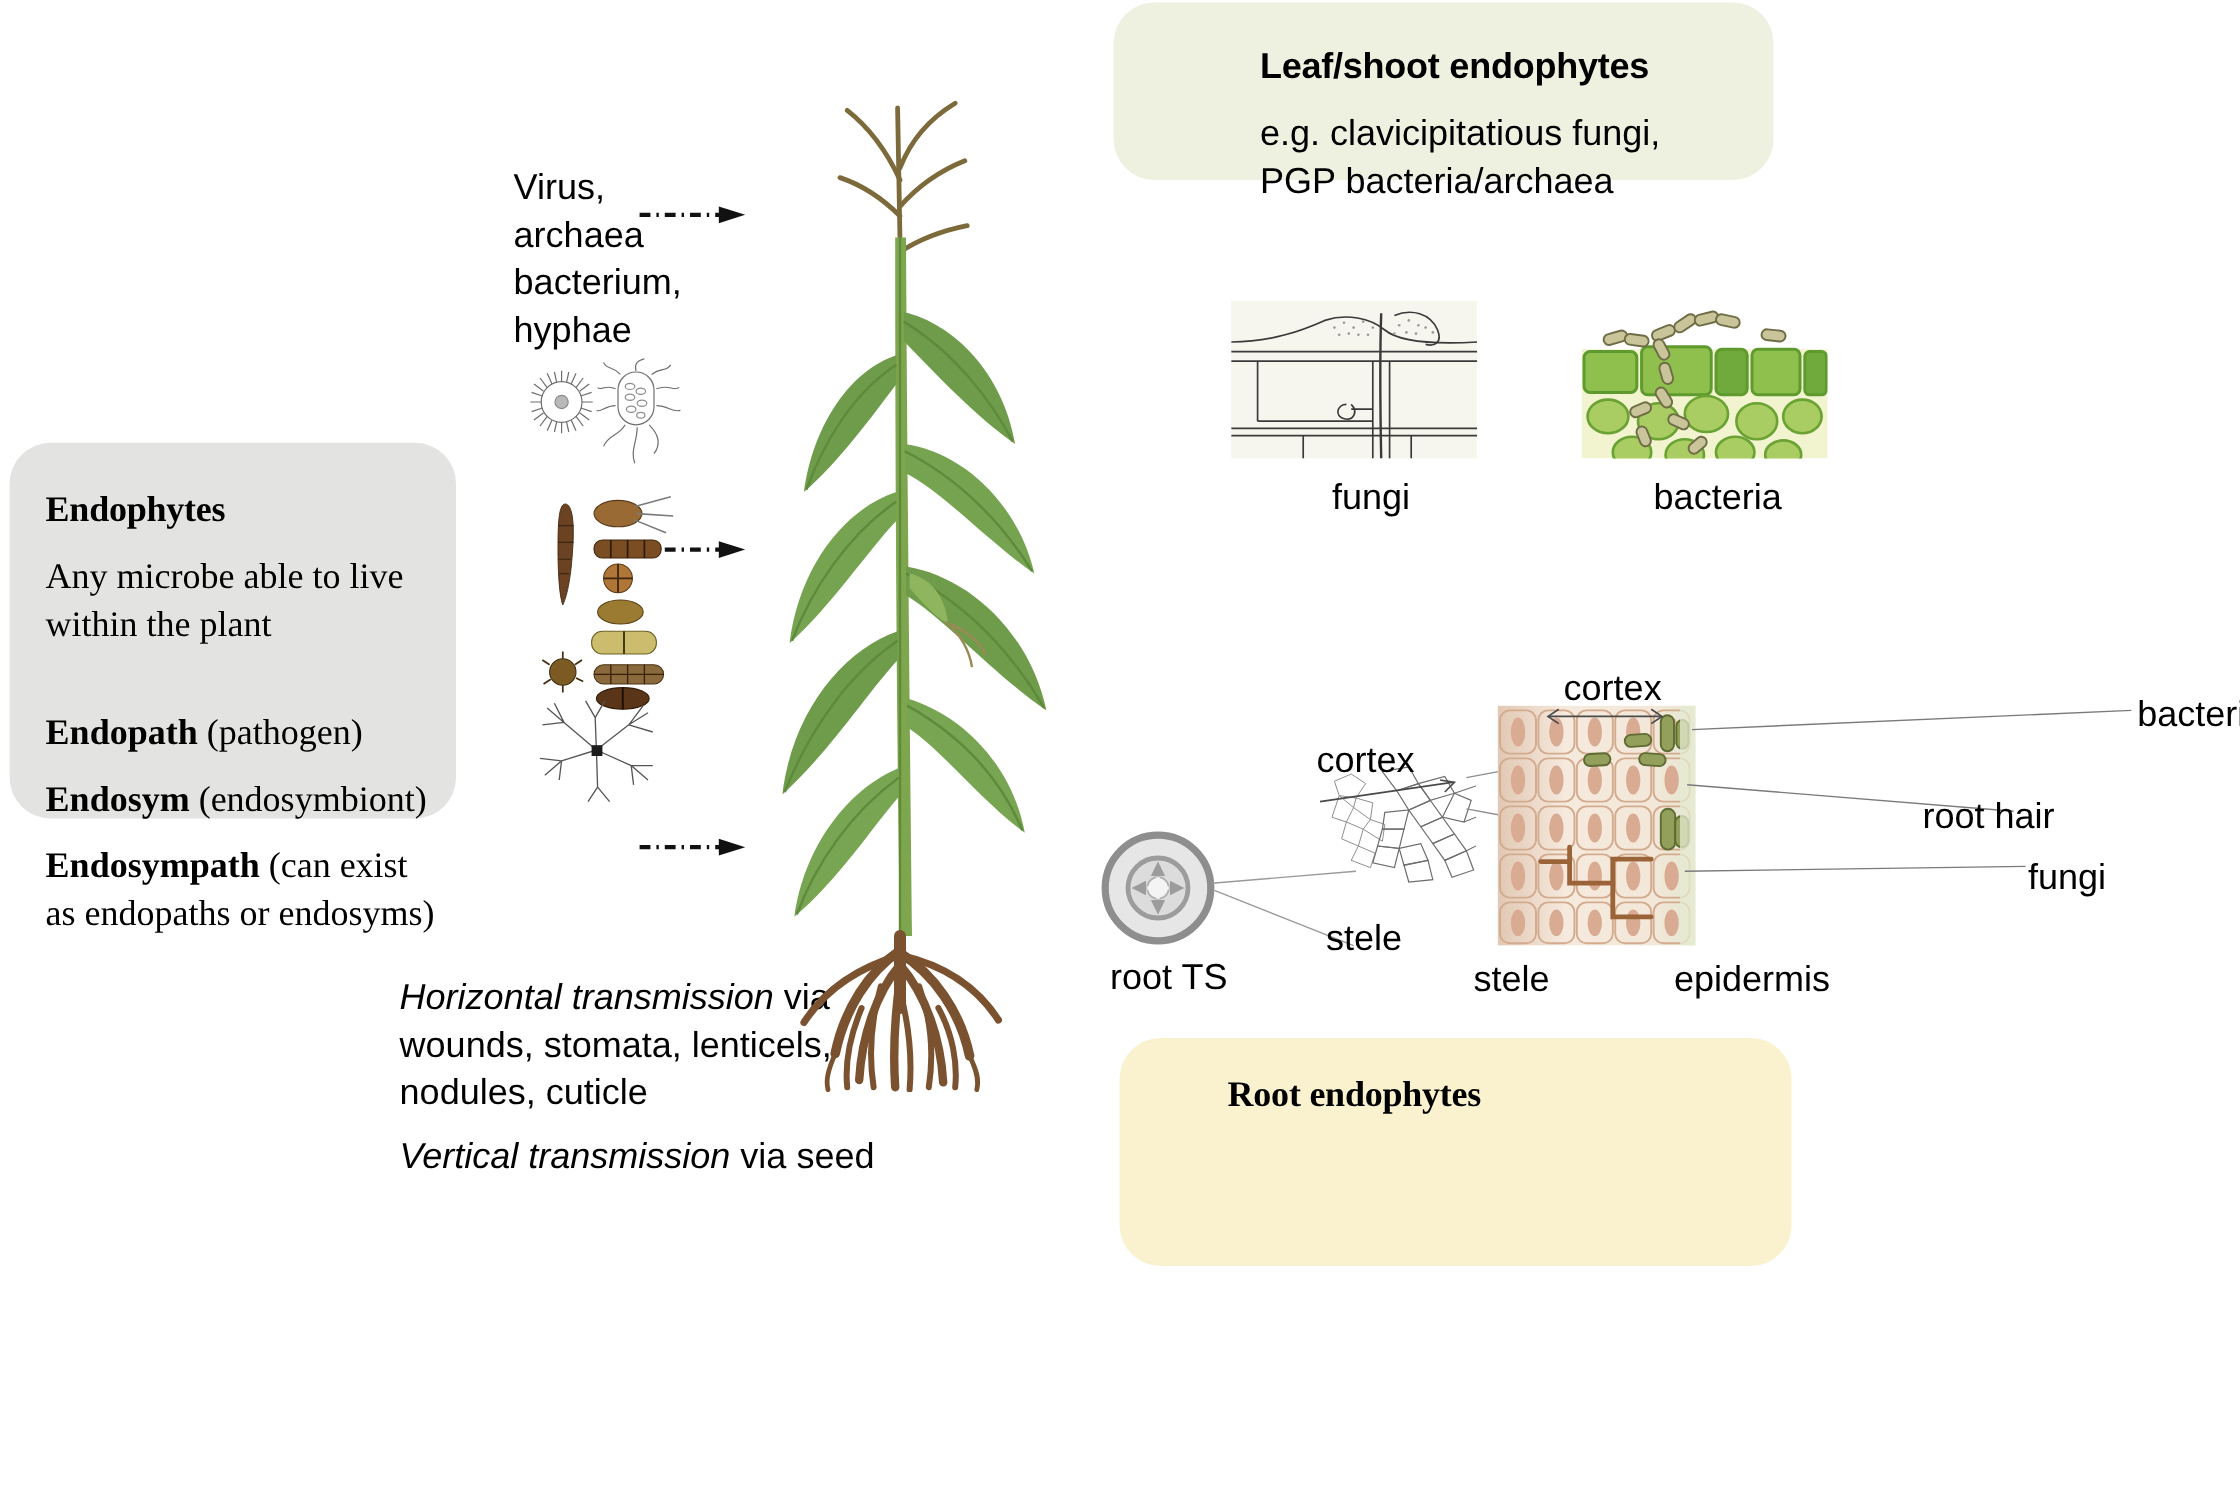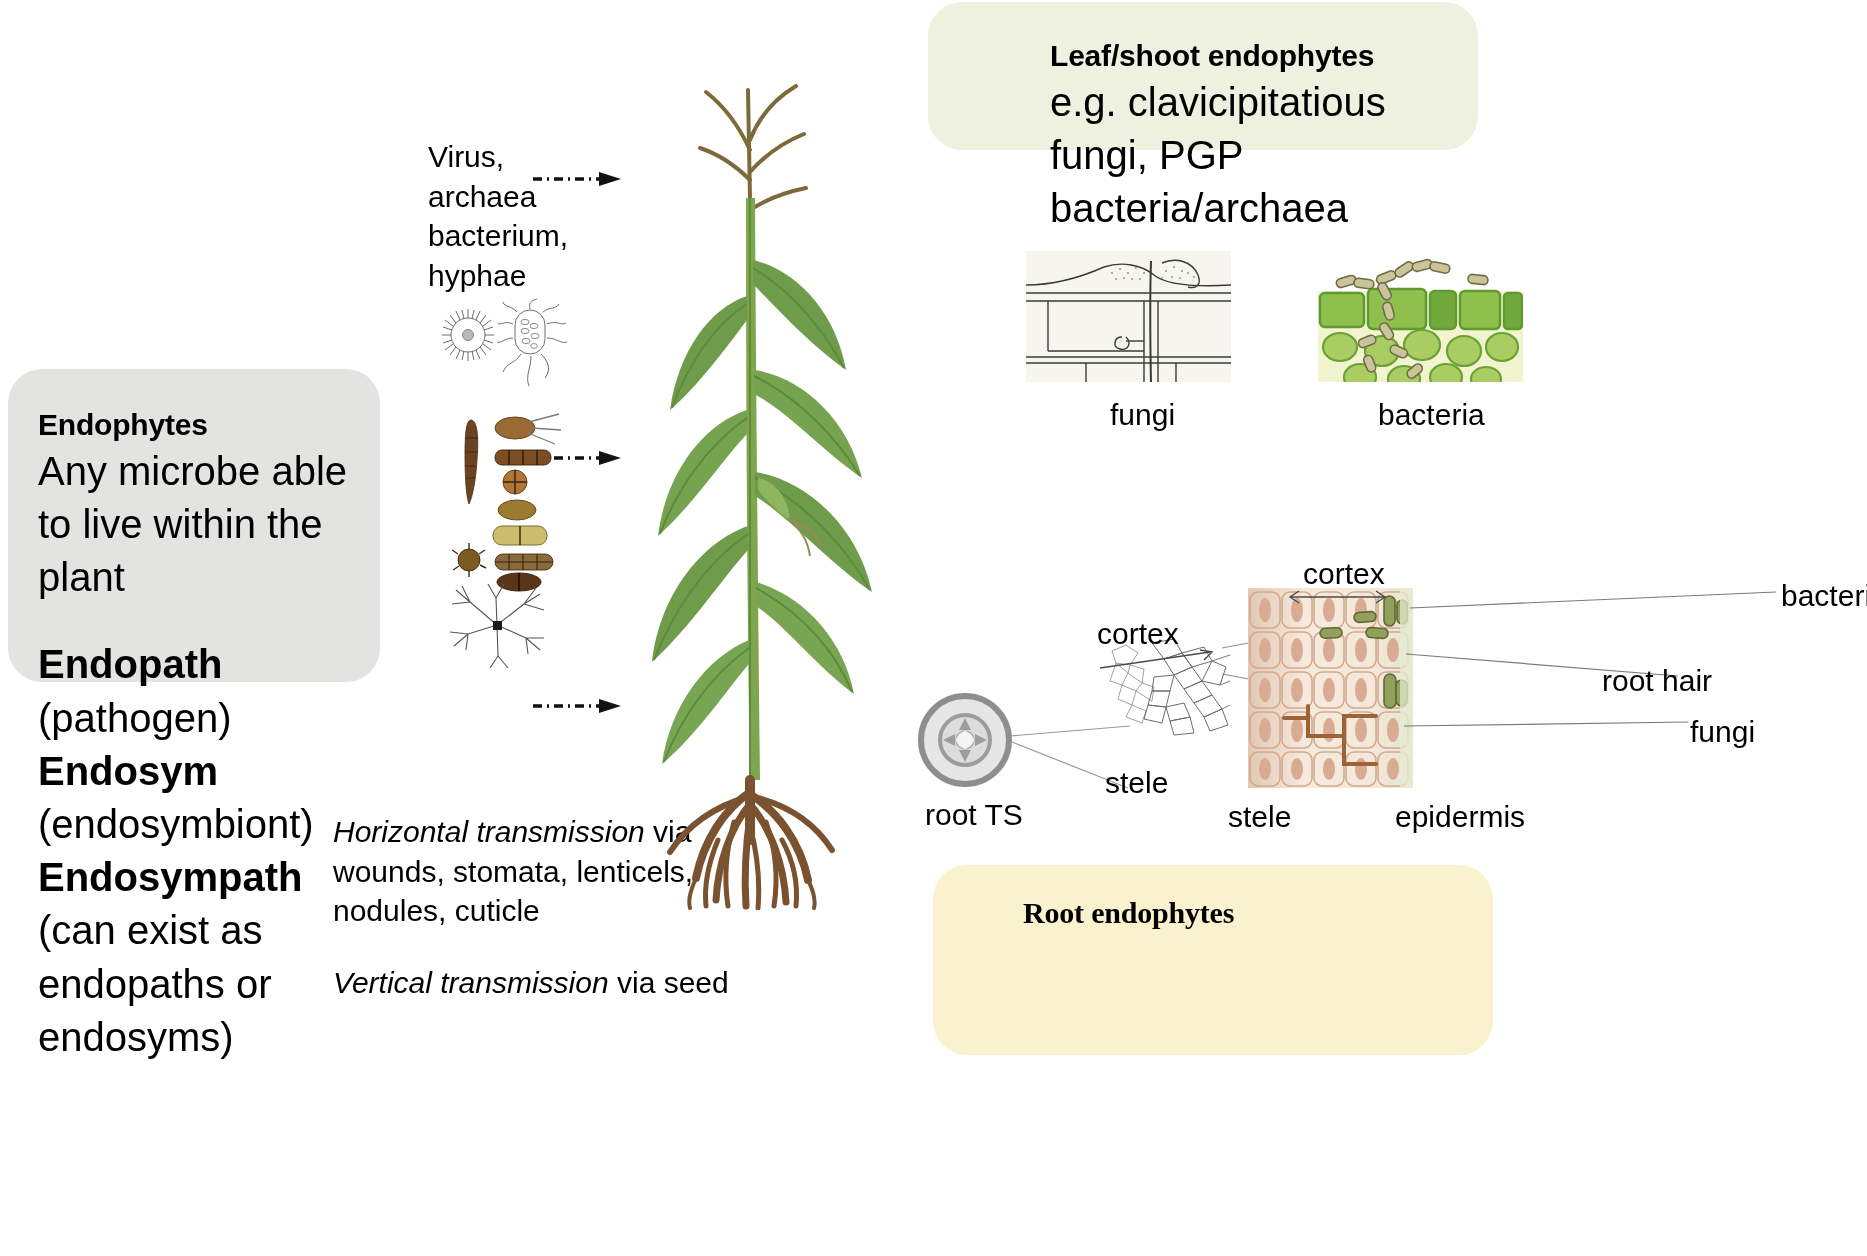--- a/index.html
+++ b/index.html
@@ -21,29 +21,29 @@
     position: absolute;
     border-radius: 34px;
     padding: 28px 34px 30px 34px;
     line-height: 1.33;
   }
   .infobox .title {
     font-weight: bold;
     font-size: 30px;
     letter-spacing: -0.2px;
   }
-  .infobox .body { font-size: 40px; }
+  .infobox .body { font-size: 30px; margin-top: 16px; }
   .infobox .term { font-weight: bold; }
 
   #endophytes-box {
     left: 8px; top: 369px; width: 372px; height: 313px;
     background: #e3e3e2;
     padding: 0;
   }
-  #endophytes-box .inner { padding: 36px 16px 0 30px; }
+  #endophytes-box .inner { padding: 36px 16px 0 30px; font-family: Liberation Serif, serif; }
   #endophytes-box .gap { height: 34px; }
 
   #leafshoot-box {
     left: 928px; top: 2px; width: 550px; height: 148px;
     background: #eef0e0;
     padding: 0;
   }
   #leafshoot-box .inner { padding: 34px 34px 0 122px; }
 
   #root-box {
@@ -58,21 +58,21 @@
   .lbl {
     position: absolute;
     font-size: 30px;
     line-height: 1.32;
     white-space: pre;
   }
   .lbl .it { font-style: italic; }
 
   #virus-label { left: 428px; top: 137px; }
   #transmission-h { left: 333px; top: 812px; }
-  #transmission-v { left: 333px; top: 944px; margin-top: 19px; }
+  #transmission-v { left: 333px; top: 944px; }
 
   #fungi-caption   { left: 1110px; top: 395px; }
   #bacteria-caption{ left: 1378px; top: 395px; }
 
   #cortex-left-label  { left: 1097px; top: 614px; }
   #stele-left-label   { left: 1105px; top: 763px; }
   #roott-s-label      { left: 925px; top: 795px; }
   #cortex-right-label { left: 1303px; top: 554px; }
   #bacteria-label     { left: 1781px; top: 576px; }
   #roothair-label     { left: 1602px; top: 661px; }

